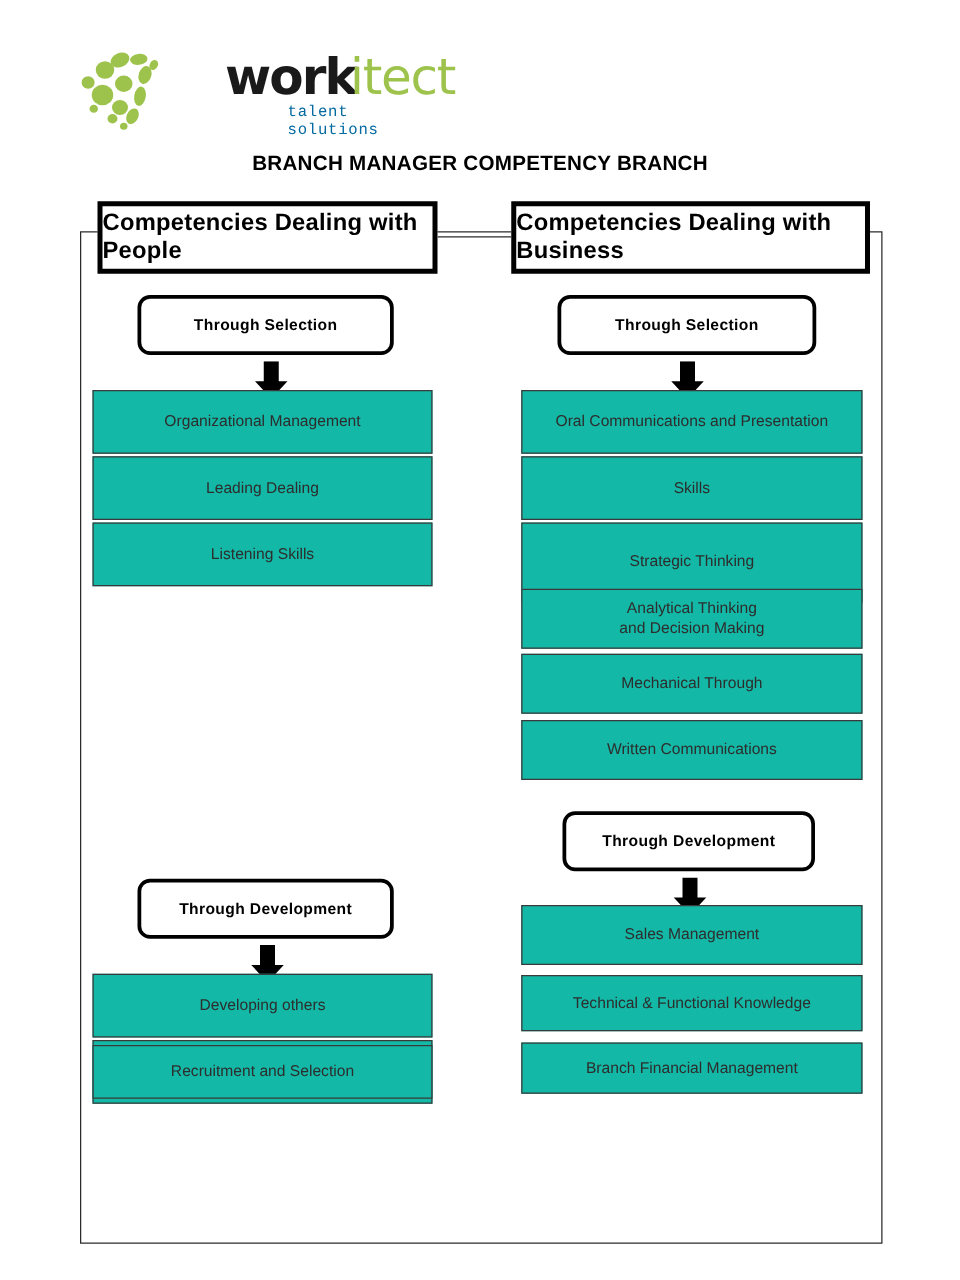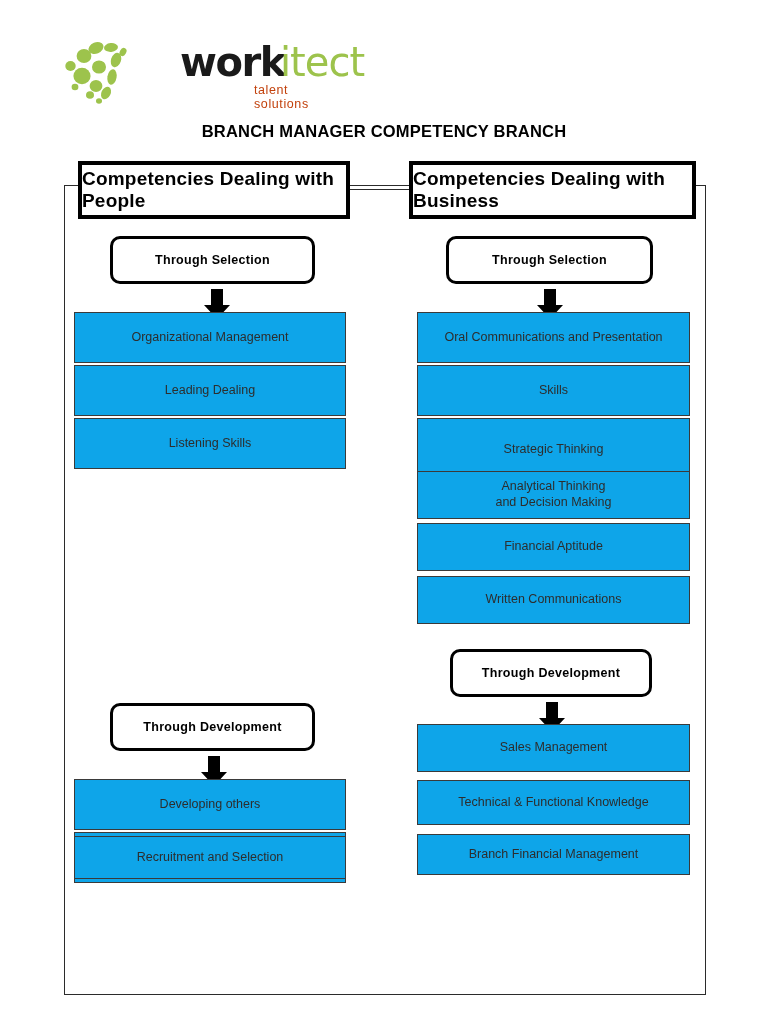--- a/index.html
+++ b/index.html
@@ -53,26 +53,26 @@
     left: 158px;
     top: 0px;
     font-size: 40px;
     font-weight: normal;
     letter-spacing: -1px;
     color: #9dc34c;
     font-family: "DejaVu Sans", sans-serif;
   }
   .wm-tag {
     position: absolute;
-    left: 132px;
+    left: 108px;
     top: 44px;
     font-size: 12.5px;
-    color: #c2410c;
+    color: #0369a1;
     letter-spacing: 0.6px;
-    font-family: Liberation Sans, sans-serif;
+    font-family: Liberation Mono, monospace;
   }
 
   
   #chart-title {
     position: absolute;
     left: 0;
     top: 122px;
     width: 768px;
     text-align: center;
     font-size: 16.5px;
@@ -147,21 +147,21 @@
   }
   #arrow-people-selection   { left: 203px; top: 289px; }
   #arrow-business-selection { left: 536px; top: 289px; }
   #arrow-people-dev         { left: 200px; top: 756px; }
   #arrow-business-dev       { left: 538px; top: 702px; }
 
   
   .comp-box {
     position: absolute;
     border: 1px solid #3a3a3a;
-    background: #0ea5e9;
+    background: #14b8a6;
     box-sizing: border-box;
     display: flex;
     align-items: center;
     justify-content: center;
     text-align: center;
     font-size: 12.5px;
     line-height: 1.25;
     color: #2d2d2d;
     font-family: "Liberation Sans", sans-serif;
   }
@@ -248,21 +248,21 @@
     <div class="comp-box col-right" style="top: 365px; height: 51px;">
       <span>Skills</span>
     </div>
     <div class="comp-box col-right" style="top: 418px; height: 64px;">
       <span>Strategic Thinking</span>
     </div>
     <div class="comp-box col-right" style="top: 471px; height: 48px;">
       <span>Analytical Thinking<br>and Decision Making</span>
     </div>
     <div class="comp-box col-right" style="top: 523px; height: 48px;">
-      <span>Financial Aptitude</span>
+      <span>Mechanical Through</span>
     </div>
     <div class="comp-box col-right" style="top: 576px; height: 48px;">
       <span>Written Communications</span>
     </div>
     <div class="comp-box col-right" style="top: 724px; height: 48px;">
       <span>Sales Management</span>
     </div>
     <div class="comp-box col-right" style="top: 780px; height: 45px;">
       <span>Technical &amp; Functional Knowledge</span>
     </div>

